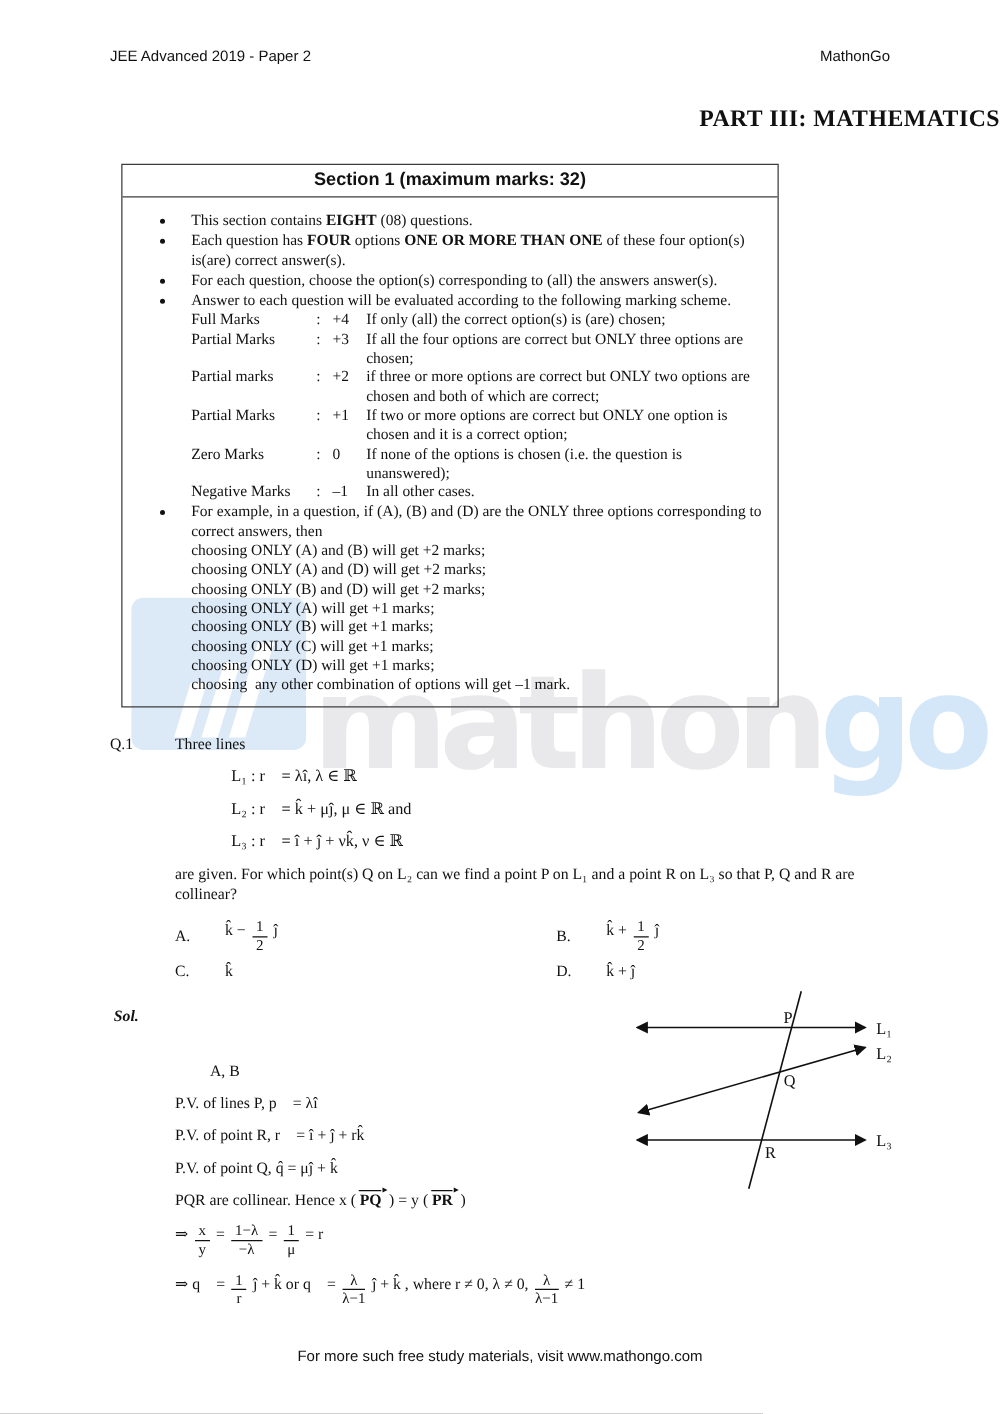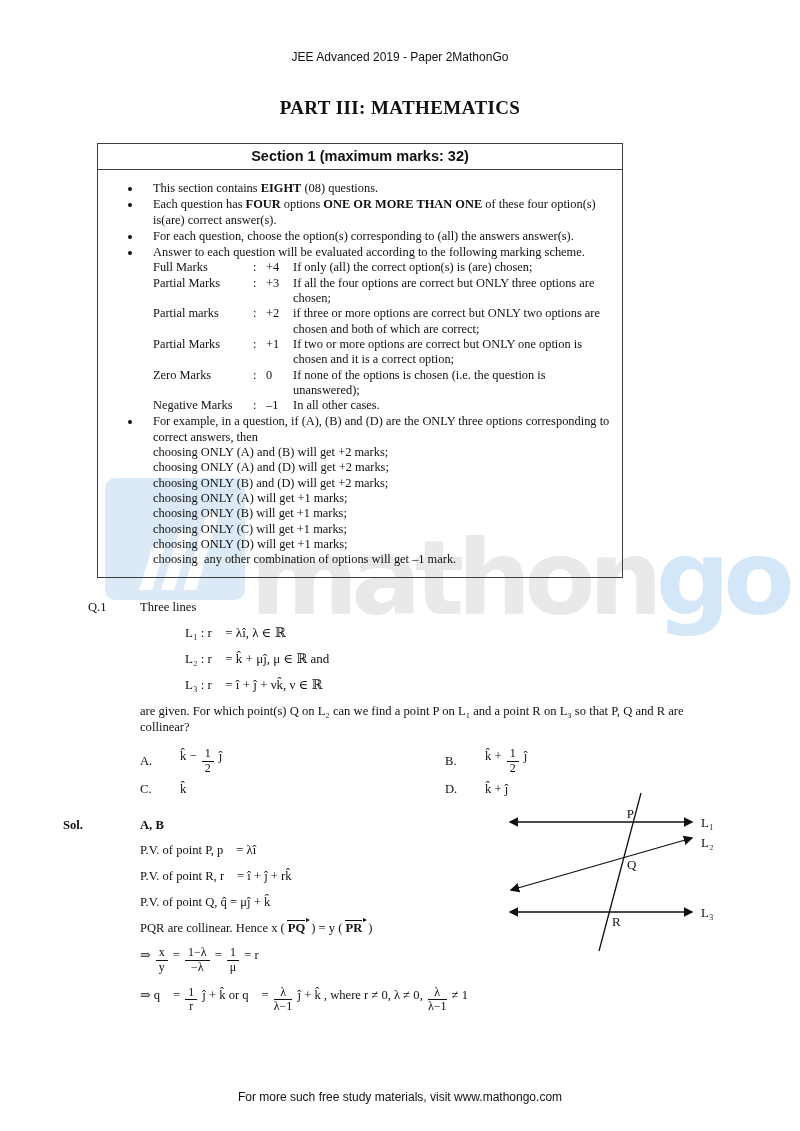--- a/index.html
+++ b/index.html
@@ -7,23 +7,23 @@
         color:#111;margin:0 auto;font-family:"Liberation Serif","DejaVu Serif",serif;}
   .content{position:relative;z-index:1;}
 
   
   .watermark{position:absolute;top:470px;left:100px;z-index:0;pointer-events:none;}
   .wm-logo{position:absolute;top:8px;left:5px;}
   .wm-word{position:absolute;top:56px;left:150px;font-family:"DejaVu Sans",sans-serif;
            font-weight:bold;font-size:104px;line-height:1;letter-spacing:-7px;white-space:nowrap;}
 
   
-  .header{display:flex;justify-content:center;padding:38px 88px 0 88px;
-          font-family:"Liberation Sans",sans-serif;font-size:12px;margin-top:12px;}
-  .title{text-align:center;margin-top:33px;font-weight:bold;font-size:19px;letter-spacing:0.4px;}
+  .header{display:flex;justify-content:space-between;padding:38px 88px 0 88px;
+          font-family:"Liberation Sans",sans-serif;font-size:12px;}
+  .title{text-align:right;margin-top:33px;font-weight:bold;font-size:19px;letter-spacing:0.4px;}
   .footer{position:absolute;left:0;right:0;top:1078px;text-align:center;z-index:1;
           font-family:"Liberation Sans",sans-serif;font-size:12px;}
 
   
   .sbox{width:526px;margin:24px 0 0 97px;border:1.5px solid #3d3d3d;box-sizing:border-box;}
   .sbox-head{font-family:"Liberation Sans",sans-serif;font-weight:bold;font-size:14.5px;
              text-align:center;padding:4px 0 5px 0;border-bottom:1.5px solid #3d3d3d;}
   .sbox-body{padding:11px 12px 9px 0;font-size:12.4px;line-height:15.3px;}
   .sbox-body ul{margin:0;padding-left:44px;}
   .sbox-body li{padding-left:11px;margin:0 0 1px 0;}
@@ -38,22 +38,22 @@
   .qnum{width:52px;margin-left:25px;}
   .qbody{width:545px;}
   .mathline{margin:10px 0 10px 45px;font-size:13px;}
   .prompt{margin-top:9px;}
   .opts{display:grid;grid-template-columns:305px auto;row-gap:6px;margin-top:12px;}
   .opt{display:flex;align-items:center;}
   .opt-label{width:40px;}
 
   
   .solblock{margin:20px 0 0 63px;font-size:12.6px;line-height:16px;}
-  .sollabel{width:77px;font-weight:bold;}
-  .solans{font-weight:bold;}
+  .sollabel{width:77px;font-weight:bold;font-style:italic;margin-left:28px;}
+  .solans{font-weight:normal;margin-top:44px;}
   .solbody{margin:9px 0 0 77px;width:400px;}
   .solline{margin-bottom:10px;}
   .solline.tall{margin-bottom:12px;}
 
   
   .frac{display:inline-block;vertical-align:-0.95em;text-align:center;
         font-size:0.95em;line-height:1.12;padding:0 2px;}
   .fn{display:block;border-bottom:1px solid #111;padding:0 3px 0px 3px;}
   .fd{display:block;padding-top:0px;}
   .vec{position:relative;margin:0 2px;padding:0 4px 0 1px;font-weight:bold;}
@@ -174,21 +174,21 @@
         </div>
       </div>
     </div>
 
     <div class="solblock">
       <div class="qrow">
         <div class="sollabel">Sol.</div>
         <div class="solans">A, B</div>
       </div>
       <div class="solbody">
-        <div class="solline">P.V. of point P,  p⃗ = λî</div>
+        <div class="solline">P.V. of lines P,  p⃗ = λî</div>
         <div class="solline">P.V. of point R,  r⃗ = î + ĵ + rk̂</div>
         <div class="solline">P.V. of point Q,  q̂ = μĵ + k̂</div>
         <div class="solline"><span>PQR are collinear. Hence  x (</span><span class="vec">PQ</span><span>) = y (</span><span class="vec">PR</span><span>)</span></div>
         <div class="solline tall"><span>⇒  </span><span class="frac"><span class="fn">x</span><span class="fd">y</span></span><span> = </span><span class="frac"><span class="fn">1−λ</span><span class="fd">−λ</span></span><span> = </span><span class="frac"><span class="fn">1</span><span class="fd">μ</span></span><span> = r</span></div>
         <div class="solline tall"><span>⇒  q⃗ = </span><span class="frac"><span class="fn">1</span><span class="fd">r</span></span><span> ĵ + k̂  or  q⃗ = </span><span class="frac"><span class="fn">λ</span><span class="fd">λ−1</span></span><span> ĵ + k̂ , where r ≠ 0, λ ≠ 0, </span><span class="frac"><span class="fn">λ</span><span class="fd">λ−1</span></span><span> ≠ 1</span></div>
       </div>
     </div>
 
     <div class="footer">For more such free study materials, visit www.mathongo.com</div>
   </div>

